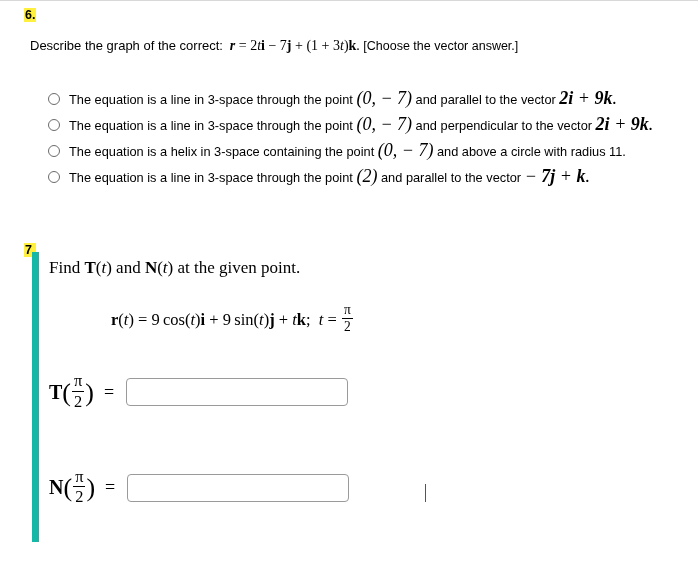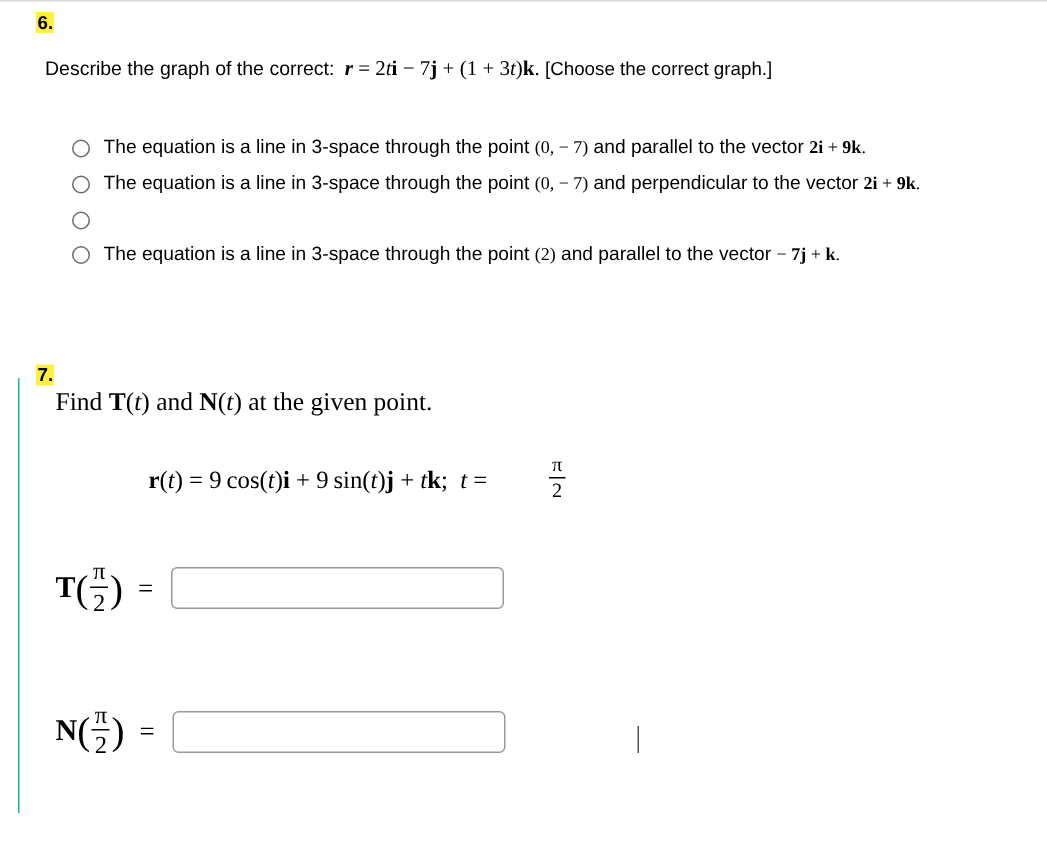--- a/index.html
+++ b/index.html
@@ -88,49 +88,49 @@
     margin-right: 9px;
     flex: 0 0 auto;
   }
   .choice-text {
     font-family: "Liberation Sans", sans-serif;
     font-size: 12.8px;
     line-height: 16px;
   }
   .choice-text .mth {
     font-family: "Liberation Serif", serif;
-    font-size: 12px;
+    font-size: 18px;
+    font-style: italic;
   }
 
   
   .q7-block {
     position: absolute;
-    left: 12px;
+    left: 32px;
     top: 252px;
     width: 660px;
-    border-left: 1px solid #14b8a6;
-    padding-left: 24px;
+    border-left: 7px solid #14b8a6;
+    padding-left: 10px;
     height: 290px;
     box-sizing: border-box;
   }
   .q7-title {
     font-family: "Liberation Serif", serif;
     font-size: 17px;
     margin-top: 6px;
   }
   .q7-title b { font-weight: bold; }
   .q7-eq {
     font-family: "Liberation Serif", serif;
     font-size: 16.5px;
     margin-top: 26px;
     margin-left: 62px;
     display: flex;
     align-items: center;
     white-space: nowrap;
-    gap: 36px;
   }
   .frac {
     display: inline-flex;
     flex-direction: column;
     align-items: center;
     vertical-align: middle;
     font-size: 0.82em;
     line-height: 1.05;
     margin: 0 1px;
     position: relative;
@@ -198,21 +198,21 @@
 
   <div class="top-rule"></div>
 
   <div class="qnum" id="q6num">6.</div>
 
   <div class="q6-prompt">
     <span class="lead">Describe the graph of the correct:</span>
     <span class="mth" style="font-size:14px;">
       &nbsp;<span class="mbi">r</span> <span class="mnum">=</span> <span class="mnum">2</span><span class="mvar">t</span><span class="mbold">i</span> <span class="mnum">−</span> <span class="mnum">7</span><span class="mbold">j</span> <span class="mnum">+ (1 + 3</span><span class="mvar">t</span><span class="mnum">)</span><span class="mbold">k</span><span class="mnum">.</span>
     </span>
-    <span class="bracketnote">[Choose the correct graph.]</span>
+    <span class="bracketnote">[Choose the vector answer.]</span>
   </div>
 
   <div class="choices">
 
     <div class="choice-row">
       <span class="radio"></span>
       <span class="choice-text">
         The equation is a line in 3-space through the point&nbsp;<span class="mth">(0, − 7)</span>&nbsp;and parallel to the vector&nbsp;<span class="mth"><b>2i</b> + <b>9k</b>.</span>
         
       </span>
@@ -221,20 +221,24 @@
     <div class="choice-row">
       <span class="radio"></span>
       <span class="choice-text">
         The equation is a line in 3-space through the point&nbsp;<span class="mth">(0, − 7)</span>&nbsp;and perpendicular to the vector&nbsp;<span class="mth"><b>2i</b> + <b>9k</b>.</span>
         
       </span>
     </div>
 
     <div class="choice-row">
       <span class="radio"></span>
+      <span class="choice-text">
+        The equation is a helix in 3-space containing the point&nbsp;<span class="mth">(0, − 7)</span>&nbsp;and above a circle with radius 11.
+        
+      </span>
     </div>
 
     <div class="choice-row">
       <span class="radio"></span>
       <span class="choice-text">
         The equation is a line in 3-space through the point&nbsp;<span class="mth">(2)</span>&nbsp;and parallel to the vector&nbsp;<span class="mth">− <b>7j</b> + <b>k</b>.</span>
         
       </span>
     </div>
 

